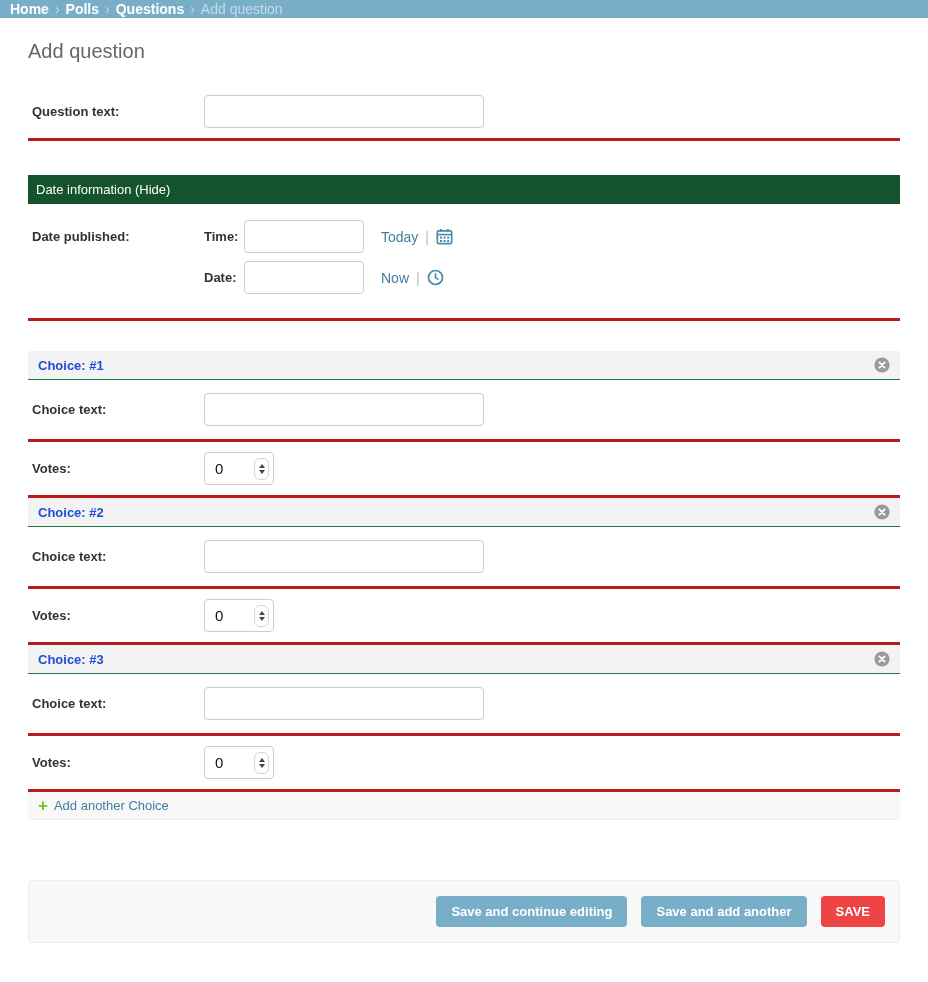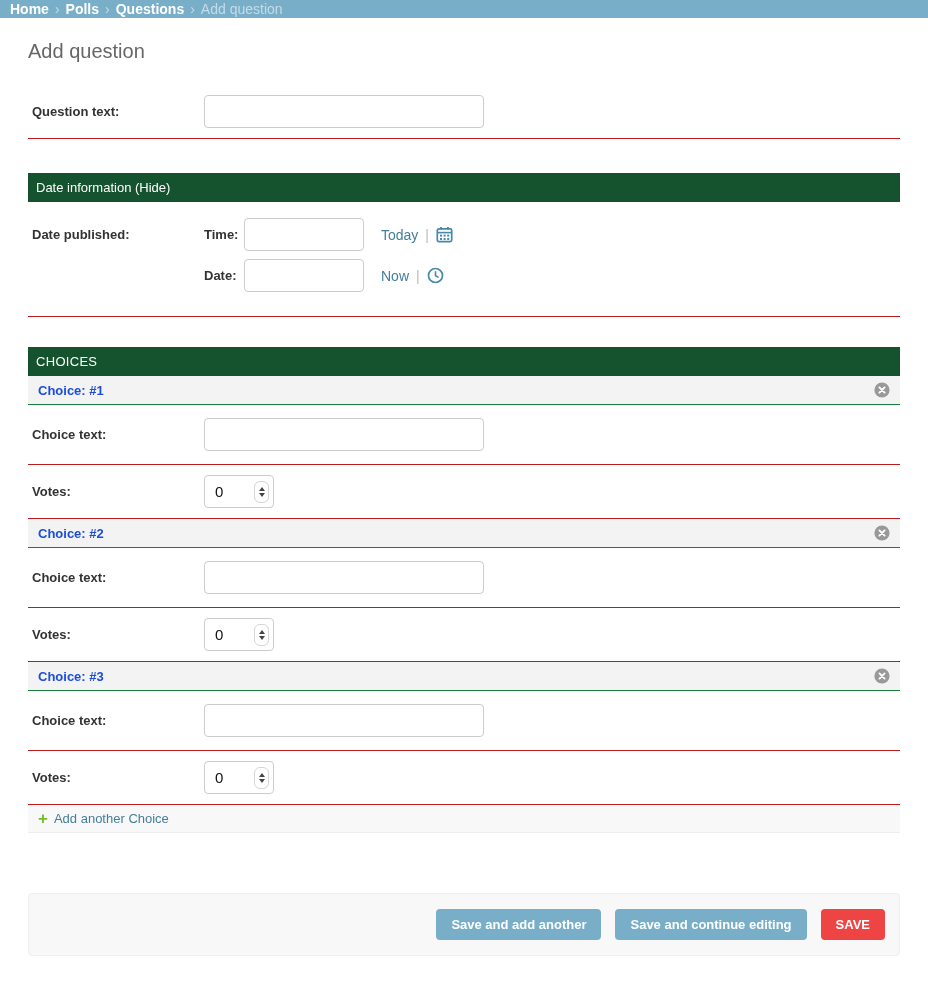--- a/index.html
+++ b/index.html
@@ -31,21 +31,21 @@
   .module { background: #fff; }
   .module h2 {
     background: #14532d; color: #fff;
     font-size: 13px; font-weight: 400;
     padding: 7px 8px; line-height: 15px;
   }
   .module h2.uppercase { text-transform: uppercase; letter-spacing: 0.3px; }
 
   .form-row {
     display: flex; align-items: center;
-    padding: 10px 4px; border-bottom: 1px solid #b91c1c;
+    padding: 10px 4px; border-bottom: 3px solid #b91c1c;
   }
   .form-row.tall { align-items: flex-start; padding: 16px 4px 24px 4px; }
   .field-label {
     display: inline-block; width: 172px; flex: none;
     font-weight: bold; color: #333; font-size: 13px; line-height: 16px;
   }
   .tall .field-label { padding-top: 9px; }
 
   input.vTextField {
     width: 280px; height: 33px;
@@ -183,21 +183,20 @@
                 <path d="M8.5 4.7 V8.7 L11 10.1" fill="none" stroke="#4888a8" stroke-width="1.6" stroke-linecap="round"></path>
               </svg>
             </span>
           </span>
         </div>
       </div>
     </div>
   </div>
 
   <div class="module inline-group">
-    <h2 class="uppercase">CHOICES</h2>
 
     <div>
       <div class="inline-h3">
         <span>Choice: #1</span>
         <span class="icon-btn">
           <svg width="16" height="16" viewBox="0 0 16 16">
             <circle cx="8" cy="8" r="7.6" fill="#999999"></circle>
             <path d="M5.4 5.4 L10.6 10.6 M10.6 5.4 L5.4 10.6" stroke="#fff" stroke-width="1.9" stroke-linecap="round"></path>
           </svg>
         </span>
@@ -270,18 +269,18 @@
       </div>
     </div>
 
     <div class="add-row">
       <span class="plus-icon">+</span>
       <a>Add another Choice</a>
     </div>
   </div>
 
   <div class="submit-row">
+    <button class="btn">Save and continue editing</button>
     <button class="btn">Save and add another</button>
-    <button class="btn">Save and continue editing</button>
     <button class="btn default">SAVE</button>
   </div>
 
 </div>
 
 </body></html>

